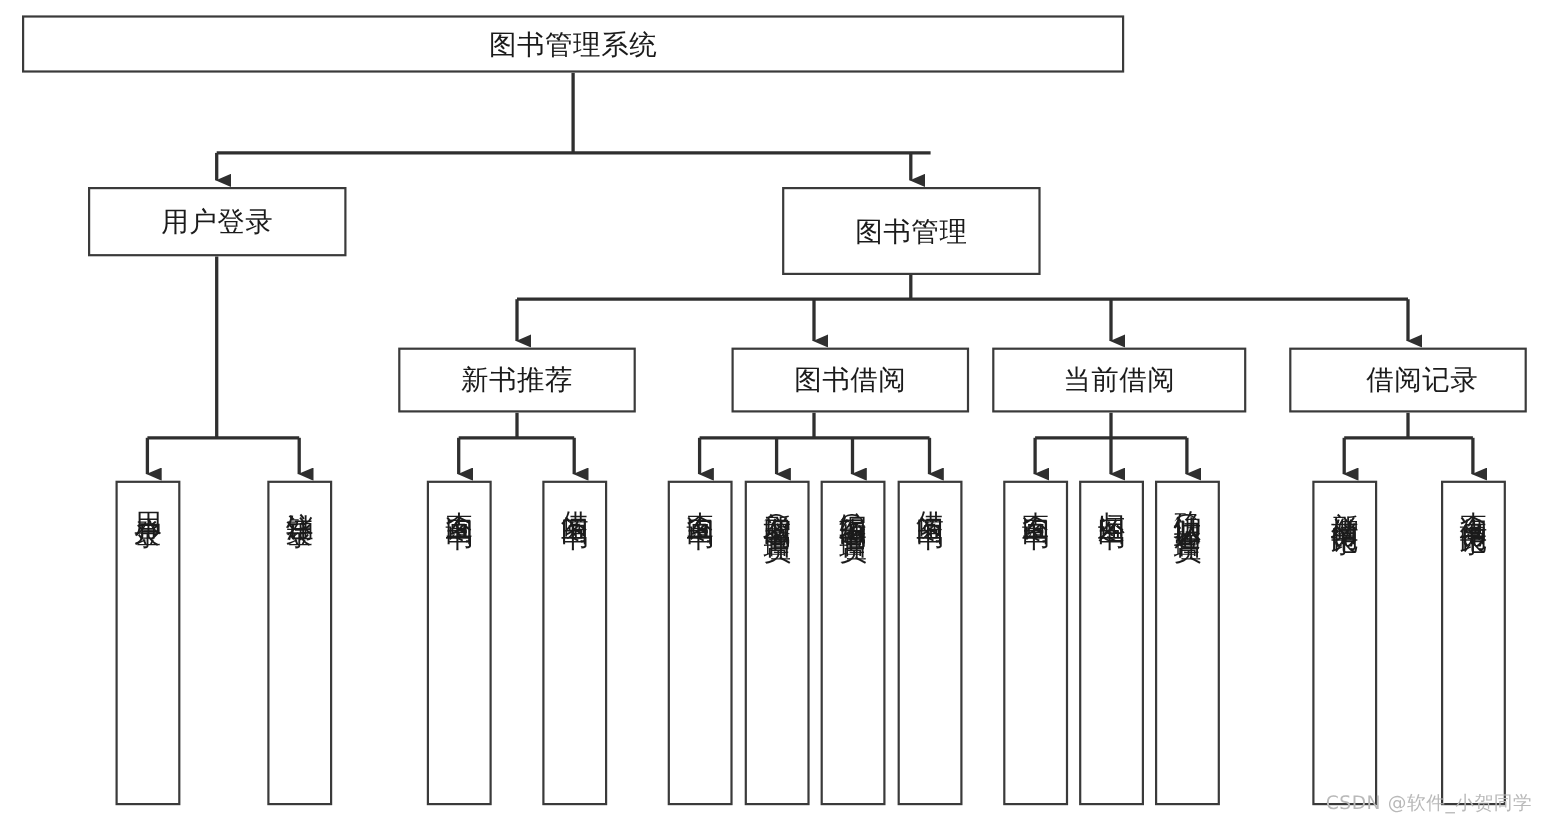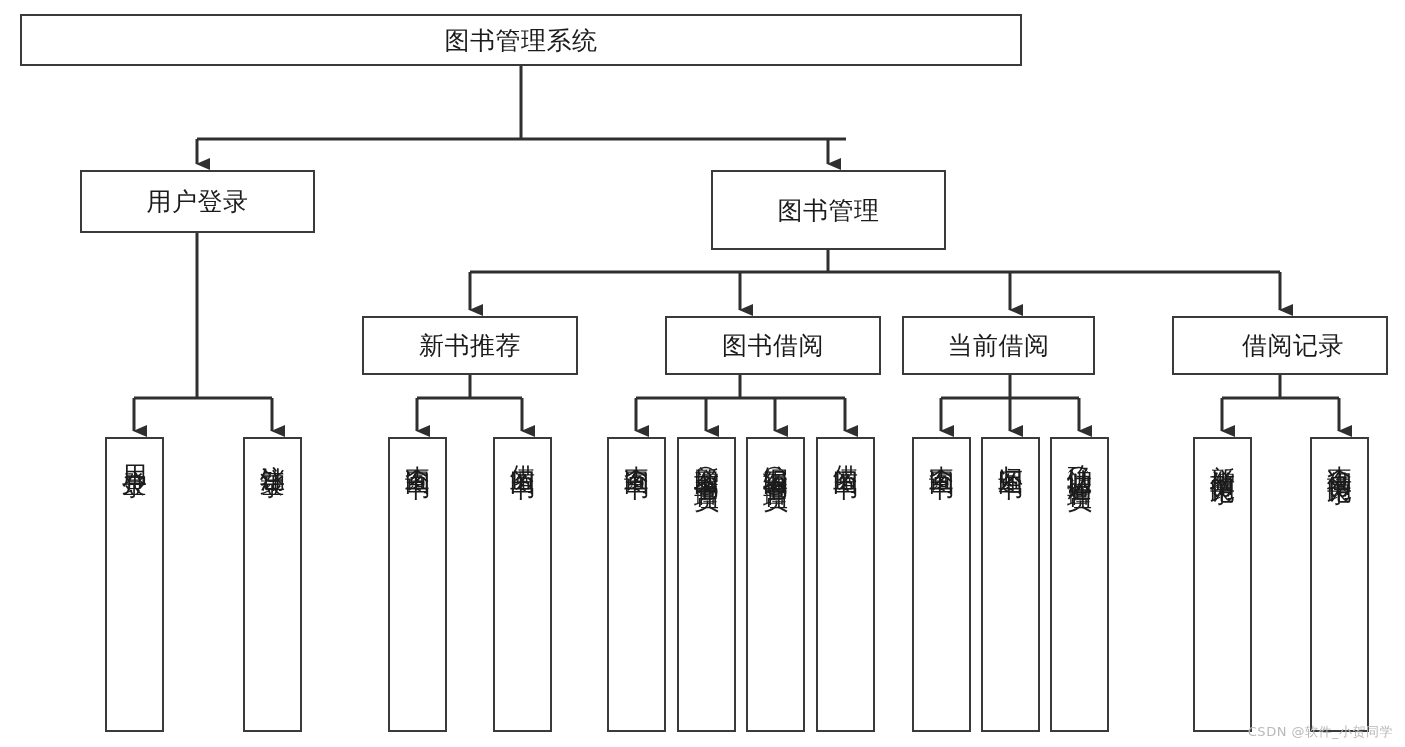--- a/index.html
+++ b/index.html
@@ -60,21 +60,21 @@
     text-orientation: upright;
     font-size: 25px;
     line-height: 1.0;
     letter-spacing: 3.5px;
     white-space: nowrap;
   }
   .watermark {
     position: absolute;
     right: 12px;
     bottom: 6px;
-    font-size: 13px;
+    font-size: 17px;
     color: #b9b9b9;
     letter-spacing: 0.5px;
     white-space: nowrap;
     pointer-events: none;
   }
 </style>
 </head>
 <body>
 
 <div id="canvas">
@@ -140,21 +140,21 @@
   <div class="node h-node" style="left:711px; top:170px; width:235px; height:80px;">
     <span class="lbl">图书管理</span>
   </div>
 
   <div class="node h-node" style="left:362px; top:316px; width:216px; height:59px;">
     <span class="lbl">新书推荐</span>
   </div>
   <div class="node h-node" style="left:632px; top:316px; width:216px; height:59px;margin-left:33px;">
     <span class="lbl">图书借阅</span>
   </div>
-  <div class="node h-node" style="left:902px; top:316px; width:193px; height:59px;">
+  <div class="node h-node" style="left:902px; top:316px; width:231px; height:59px;">
     <span class="lbl">当前借阅</span>
   </div>
   <div class="node h-node" style="left:1172px; top:316px; width:216px; height:59px;padding-left:26px;">
     <span class="lbl">借阅记录</span>
   </div>
 
   <div class="node v-node" style="left:105px; top:437px; width:59px; height:295px;">
     <span class="lbl">用户登录</span>
   </div>
   <div class="node v-node" style="left:243px; top:437px; width:59px; height:295px;">

